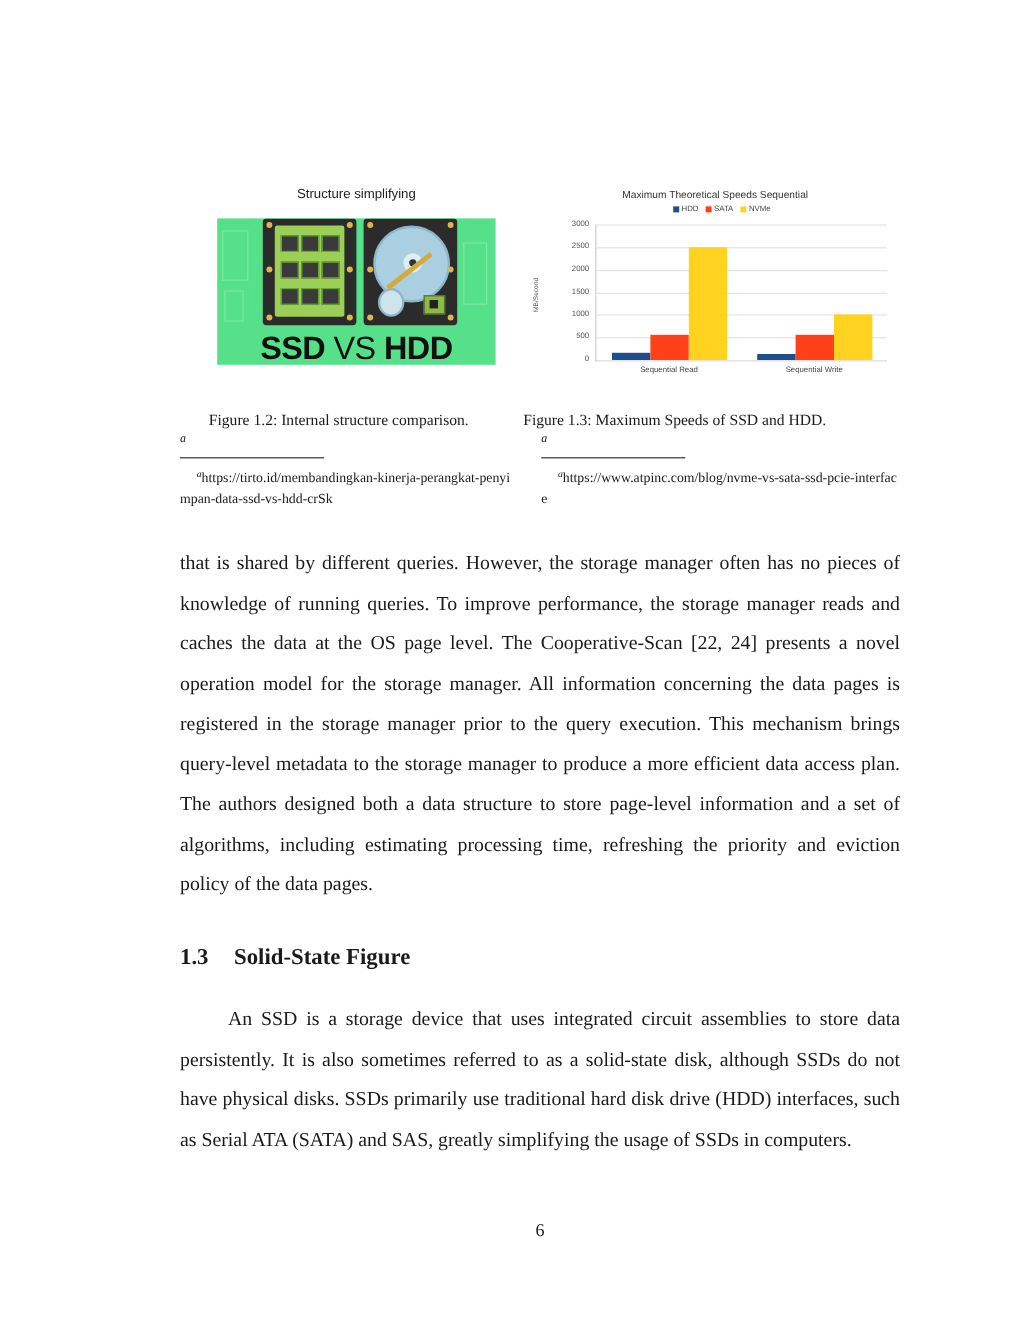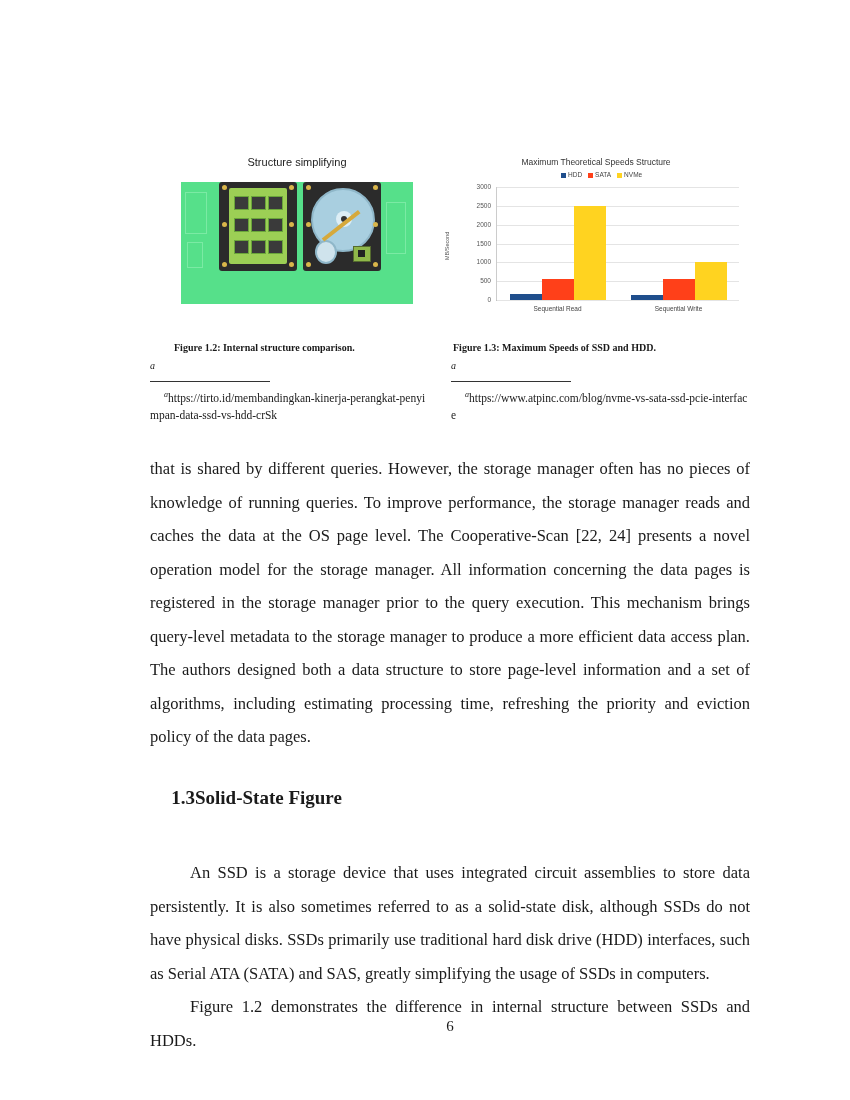--- a/index.html
+++ b/index.html
@@ -32,32 +32,32 @@
   .legend { position:absolute; left:115px; top:16px; font-size:6.5px; color:#444; display:flex; gap:6px; }
   .legend .sw { display:inline-block; width:5px; height:5px; margin-right:2px; vertical-align:middle; }
   .plot { position:absolute; left:50px; top:32px; width:242px; height:113px; border-left:1px solid #ccc; border-bottom:1px solid #bbb; }
   .gridline { position:absolute; left:0; width:100%; height:1px; background:#e4e4e4; }
   .ytick { position:absolute; left:-34px; width:28px; text-align:right; font-size:6.5px; color:#555; }
   .ylabel { position:absolute; left:-2px; top:105px; font-size:5.5px; color:#555; transform:rotate(-90deg); transform-origin:left top; white-space:nowrap; }
   .bar { position:absolute; bottom:0; width:32px; }
   .xcat { position:absolute; font-size:6.5px; color:#444; text-align:center; width:110px; }
 
   
-  .caption { font-size:10px;font-weight:bold; }
+  .caption { font-size:13px; }
   .fn-a { font-size:10px; font-style:italic; }
   .fn-rule { position:absolute; height:1px; background:#333; width:120px; }
   .footnote { font-size:11.5px; line-height:17px; }
   .footnote sup { font-style:italic; font-size:8px; }
 
   
   .body-text { position:absolute; left:150px; width:600px; font-size:16.5px; line-height:33.5px; text-align:justify; }
   .body-text p { margin:0;font-family:Liberation Serif, serif; }
   .indent { text-indent:40px; }
   .section-heading { position:absolute; left:150px; top:787px; font-size:19px; font-weight:bold; }
-  .section-heading .num { display:inline-block; width:45px;text-align:right; }
+  .section-heading .num { display:inline-block; width:45px; }
   .page-num { position:absolute; left:0; width:900px; top:1018px; text-align:center; font-size:15px; }
 </style>
 </head>
 <body>
 
 <div class="abs fig-title-sans" style="left:181px; top:156px; width:232px;">Structure simplifying</div>
 
 <div class="ssd-img">
   <div class="trace" style="left:4px; top:10px; width:20px; height:40px;"></div>
   <div class="trace" style="left:205px; top:20px; width:18px; height:50px;"></div>
@@ -88,24 +88,29 @@
     <div class="arm-base"></div>
     <div class="arm"></div>
     <div class="small-chip"></div>
     <div class="screw" style="left:3px; top:3px;"></div>
     <div class="screw" style="left:70px; top:3px;"></div>
     <div class="screw" style="left:3px; top:40px;"></div>
     <div class="screw" style="left:70px; top:40px;"></div>
     <div class="screw" style="left:3px; top:80px;"></div>
     <div class="screw" style="left:70px; top:80px;"></div>
   </div>
+  <div class="vs-text">
+    <b>SSD</b>
+    <span class="thin">VS</span>
+    <b>HDD</b>
+  </div>
 </div>
 
 <div class="chart-box">
-  <div class="chart-title">Maximum Theoretical Speeds Structure</div>
+  <div class="chart-title">Maximum Theoretical Speeds Sequential</div>
   <div class="legend">
     <span><span class="sw" style="background:#1f4e8c"></span><span>HDD</span></span>
     <span><span class="sw" style="background:#ff4019"></span><span>SATA</span></span>
     <span><span class="sw" style="background:#ffd320"></span><span>NVMe</span></span>
   </div>
   <div class="ylabel">MB/Second</div>
   <div class="plot" id="plot">
       <div class="gridline" style="top: 0px;"></div>
       <div class="ytick" style="top: -4px;">3000</div>
       <div class="gridline" style="top: 18.8333px;"></div>
@@ -131,33 +136,32 @@
     </div>
 </div>
 
 <div class="abs caption" style="left:174px; top:342px;">Figure 1.2: Internal structure comparison.</div>
 <div class="abs fn-a" style="left:150px; top:360px;">a</div>
 <div class="fn-rule" style="left:150px; top:381px;"></div>
 <div class="abs footnote" style="left:150px; top:386px; width:280px;">
   <span style="padding-left:14px;"><sup>a</sup></span><span style="word-break:break-all;">https://tirto.id/membandingkan-kinerja-perangkat-penyimpan-data-ssd-vs-hdd-crSk</span>
 </div>
 
-<div class="abs caption" style="left:453px; top:342px;">Figure 1.3: Maximum Speeds of SSD and HDD.</div>
+<div class="abs caption" style="left:436px; top:342px;">Figure 1.3: Maximum Speeds of SSD and HDD.</div>
 <div class="abs fn-a" style="left:451px; top:360px;">a</div>
 <div class="fn-rule" style="left:451px; top:381px;"></div>
 <div class="abs footnote" style="left:451px; top:386px; width:300px;">
   <span style="padding-left:14px;"><sup>a</sup></span><span style="word-break:break-all;">https://www.atpinc.com/blog/nvme-vs-sata-ssd-pcie-interface</span>
 </div>
 
 <div class="body-text" style="top:452px;">
   <p>that is shared by different queries.  However, the storage manager often has no pieces of knowledge of running queries.  To improve performance, the storage manager reads and caches the data at the OS page level.  The Cooperative-Scan [22, 24] presents a novel operation model for the storage manager.  All information concerning the data pages is registered in the storage manager prior to the query execution.  This mechanism brings query-level metadata to the storage manager to produce a more efficient data access plan. The authors designed both a data structure to store page-level information and a set of algorithms, including estimating processing time, refreshing the priority and eviction policy of the data pages.</p>
 </div>
 
 <div class="section-heading">
   <span class="num">1.3</span><span>Solid-State Figure</span>
 </div>
 
-<div class="body-text" style="top:832px;margin-top:24px;">
+<div class="body-text" style="top:832px;">
   <p class="indent">An SSD is a storage device that uses integrated circuit assemblies to store data persistently. It is also sometimes referred to as a solid-state disk, although SSDs do not have physical disks.  SSDs primarily use traditional hard disk drive (HDD) interfaces, such as Serial ATA (SATA) and SAS, greatly simplifying the usage of SSDs in computers.</p>
-  <p class="indent">Figure 1.2 demonstrates the difference in internal structure between SSDs and HDDs.</p>
 </div>
 
 <div class="page-num">6</div>
 
 </body></html>

